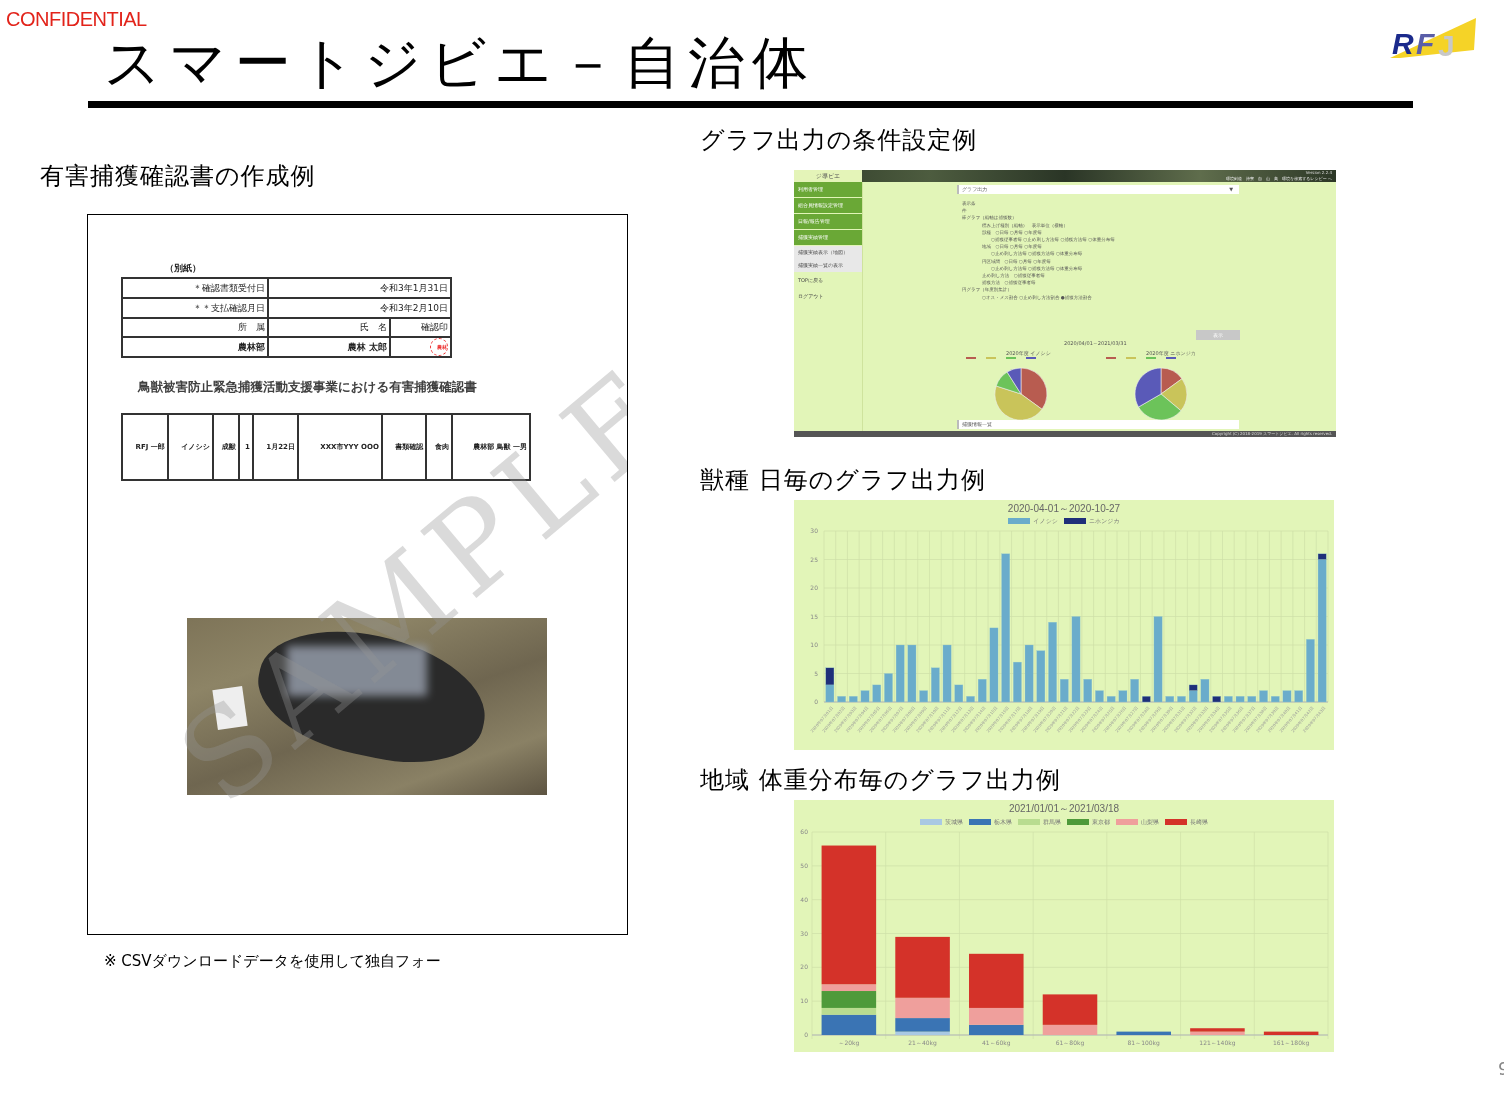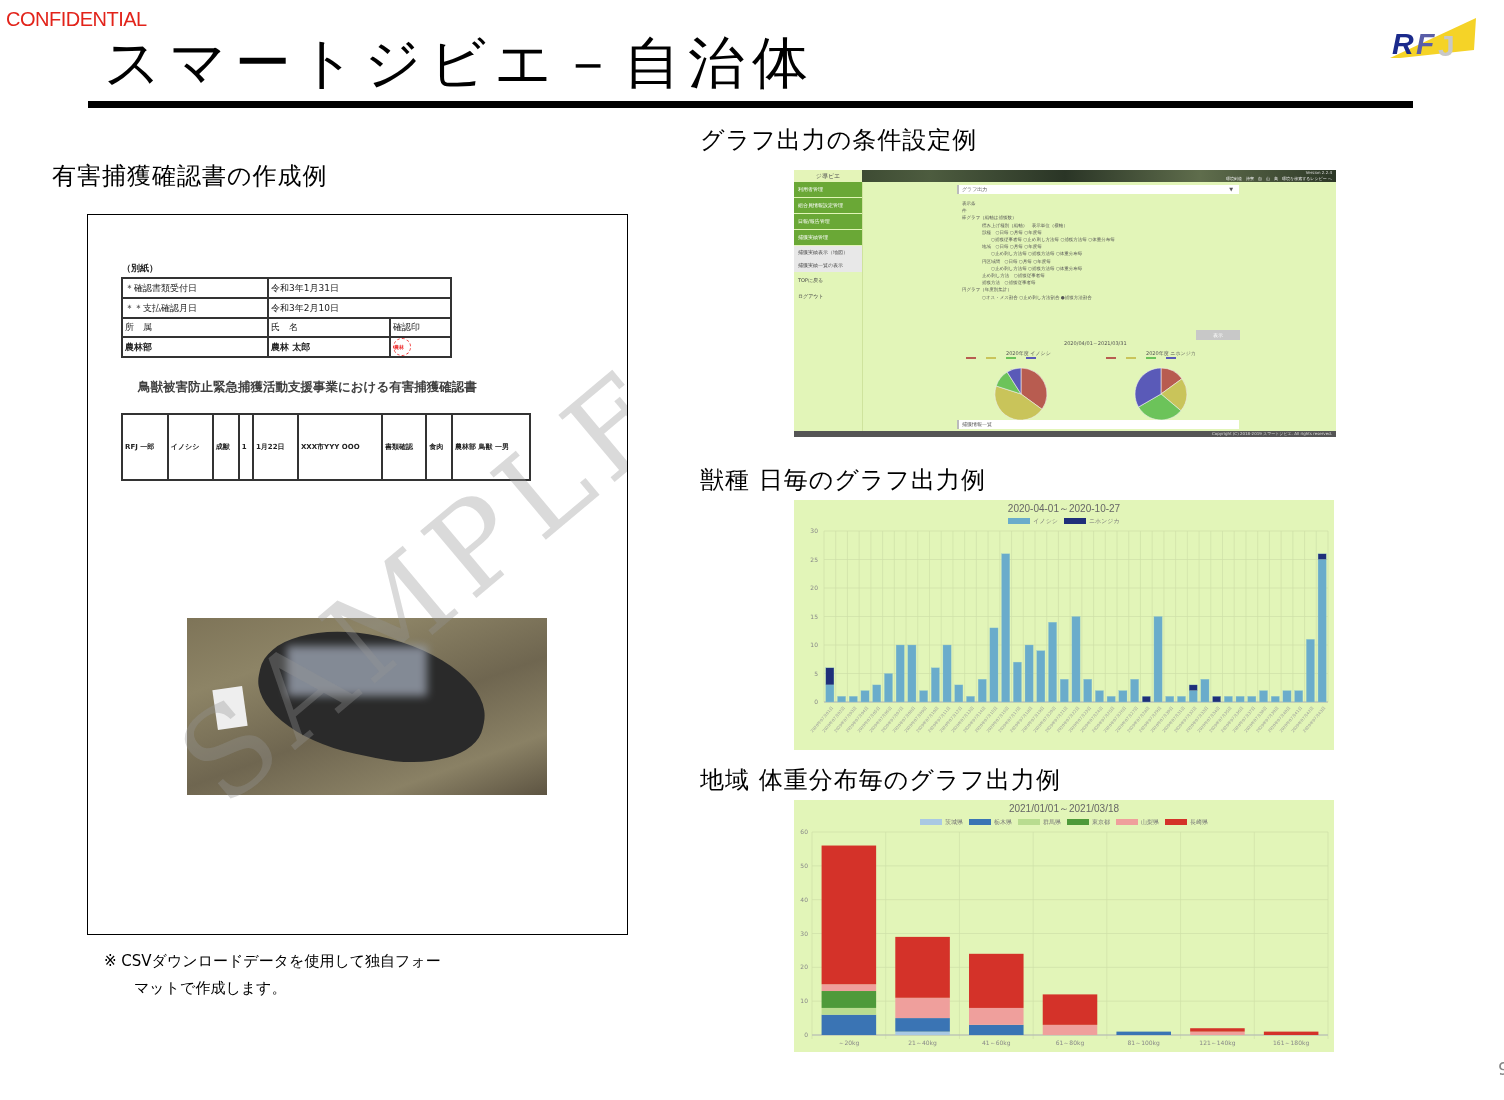--- a/index.html
+++ b/index.html
@@ -4,23 +4,23 @@
 <style>
   html,body{margin:0;padding:0;}
   body{width:1504px;height:1100px;position:relative;background:#fff;overflow:hidden;font-family:"DejaVu Sans",sans-serif;color:#000;}
   .abs{position:absolute;}
   .confidential{left:6px;top:8px;font-family:"Liberation Sans",sans-serif;font-size:20px;color:#e2231a;letter-spacing:-0.5px;}
   .page-title{left:104px;top:26px;font-size:56px;font-weight:300;letter-spacing:8px;font-family:Liberation Mono, monospace;}
   .title-rule{left:88px;top:101px;width:1325px;height:7px;background:#000;}
   .logo{left:1380px;top:14px;width:100px;height:50px;}
   .sec-head{font-weight:normal;font-size:24px;font-family:"DejaVu Sans",sans-serif;letter-spacing:1px;}
   .doc-frame{left:87px;top:214px;width:541px;height:721px;border:1.5px solid #000;box-sizing:border-box;background:#fff;overflow:hidden;}
-  .doc-frame .small{font-size:9px;color:#222;}
+  .doc-frame .small{font-size:9px;color:#222;margin-left:43px;}
   table.tbl{border-collapse:collapse;position:absolute;font-size:9px;color:#222;}
-  table.tbl td{border:2px solid #333;text-align:left;padding:0 2px;}
+  table.tbl td{border:2px solid #333;text-align:right;padding:0 2px;}
   .watermark{position:absolute;left:40px;top:300px;font-size:120px;color:rgba(150,150,150,0.35);transform:rotate(-40deg);font-family:"DejaVu Serif",serif;letter-spacing:10px;pointer-events:none;}
   .photo{position:absolute;left:99px;top:403px;width:360px;height:177px;background:linear-gradient(160deg,#7e7458 0%,#8d8466 25%,#6f6650 55%,#8a8165 80%,#5d5442 100%);}
   .boar{position:absolute;left:70px;top:18px;width:230px;height:120px;background:#2a2a2a;border-radius:50% 55% 45% 50%;transform:rotate(12deg);}
   .boar-blur{position:absolute;left:100px;top:28px;width:140px;height:50px;background:#9aa2b0;filter:blur(4px);opacity:.8;}
   .note{left:104px;top:948px;font-size:15px;line-height:27px;font-family:"DejaVu Sans",sans-serif;}
   .note .indent{padding-left:30px;}
   
   .app{left:794px;top:170px;width:542px;height:267px;background:#e2f5b8;overflow:hidden;font-size:5px;color:#555;}
   .app .topbar{position:absolute;left:0;top:0;width:542px;height:12px;background:linear-gradient(90deg,#2f3b28,#4d5c3f,#2a3526,#5f6d4c,#2c3726);}
   .app .brand{position:absolute;left:0;top:0;width:68px;height:12px;background:#e4f4b8;color:#555;font-size:6px;text-align:center;line-height:12px;}
@@ -47,21 +47,21 @@
 <div class="abs confidential">CONFIDENTIAL</div>
 <div class="abs page-title">スマートジビエ－自治体</div>
 <div class="abs title-rule"></div>
 <svg class="abs logo" viewBox="0 0 100 50">
   <polygon points="10,44 96,4 94,36 20,44" fill="#f5d327"></polygon>
   <text x="12" y="40" font-family="Liberation Sans, sans-serif" font-weight="bold" font-style="italic" font-size="30" fill="#1b2a8c" letter-spacing="-2">R</text>
   <text x="36" y="40" font-family="Liberation Sans, sans-serif" font-weight="bold" font-style="italic" font-size="30" fill="#5a5ea8" letter-spacing="-2">F</text>
   <text x="58" y="42" font-family="Liberation Sans, sans-serif" font-weight="bold" font-size="30" fill="#c8c8c8">J</text>
 </svg>
 
-<div class="abs sec-head" style="left:52px;top:160px;">有害捕獲確認書の作成例</div>
+<div class="abs sec-head" style="left:40px;top:160px;">有害捕獲確認書の作成例</div>
 
 <div class="abs doc-frame">
   <div class="small" style="position:absolute;left:34px;top:47px;font-weight:bold;">（別紙）</div>
   <table class="tbl" style="left:33px;top:62px;width:331px;">
     <tbody>
         <tr style="height:20px;">
           <td style="width:140px;">＊確認書類受付日</td>
           <td colspan="2">令和3年1月31日</td>
         </tr>
     <tr style="height:20px;">
@@ -99,21 +99,20 @@
   <div class="photo">
     <div class="boar"></div>
     <div class="boar-blur"></div>
     <div style="position:absolute;left:28px;top:70px;width:30px;height:40px;background:#eee;transform:rotate(-8deg);"></div>
   </div>
   <div class="watermark">SAMPLE</div>
 </div>
 
 <div class="abs note">
   <div>※ CSVダウンロードデータを使用して独自フォー</div>
-  <div class="indent">マットで作成します。</div>
 </div>
 
 <div class="abs sec-head" style="left:700px;top:124px;">グラフ出力の条件設定例</div>
 
 <div class="abs app">
   <div class="topbar">
     <span style="position:absolute;right:4px;top:0;color:#ddd;font-size:4px;">Version 2.2.4</span>
     <span style="position:absolute;right:4px;top:6px;color:#eee;font-size:4px;">環境剣道　持寮　自　山　高　環境を検索するレシピー へ</span>
   </div>
   <div class="brand">ジ導ビエ</div>

